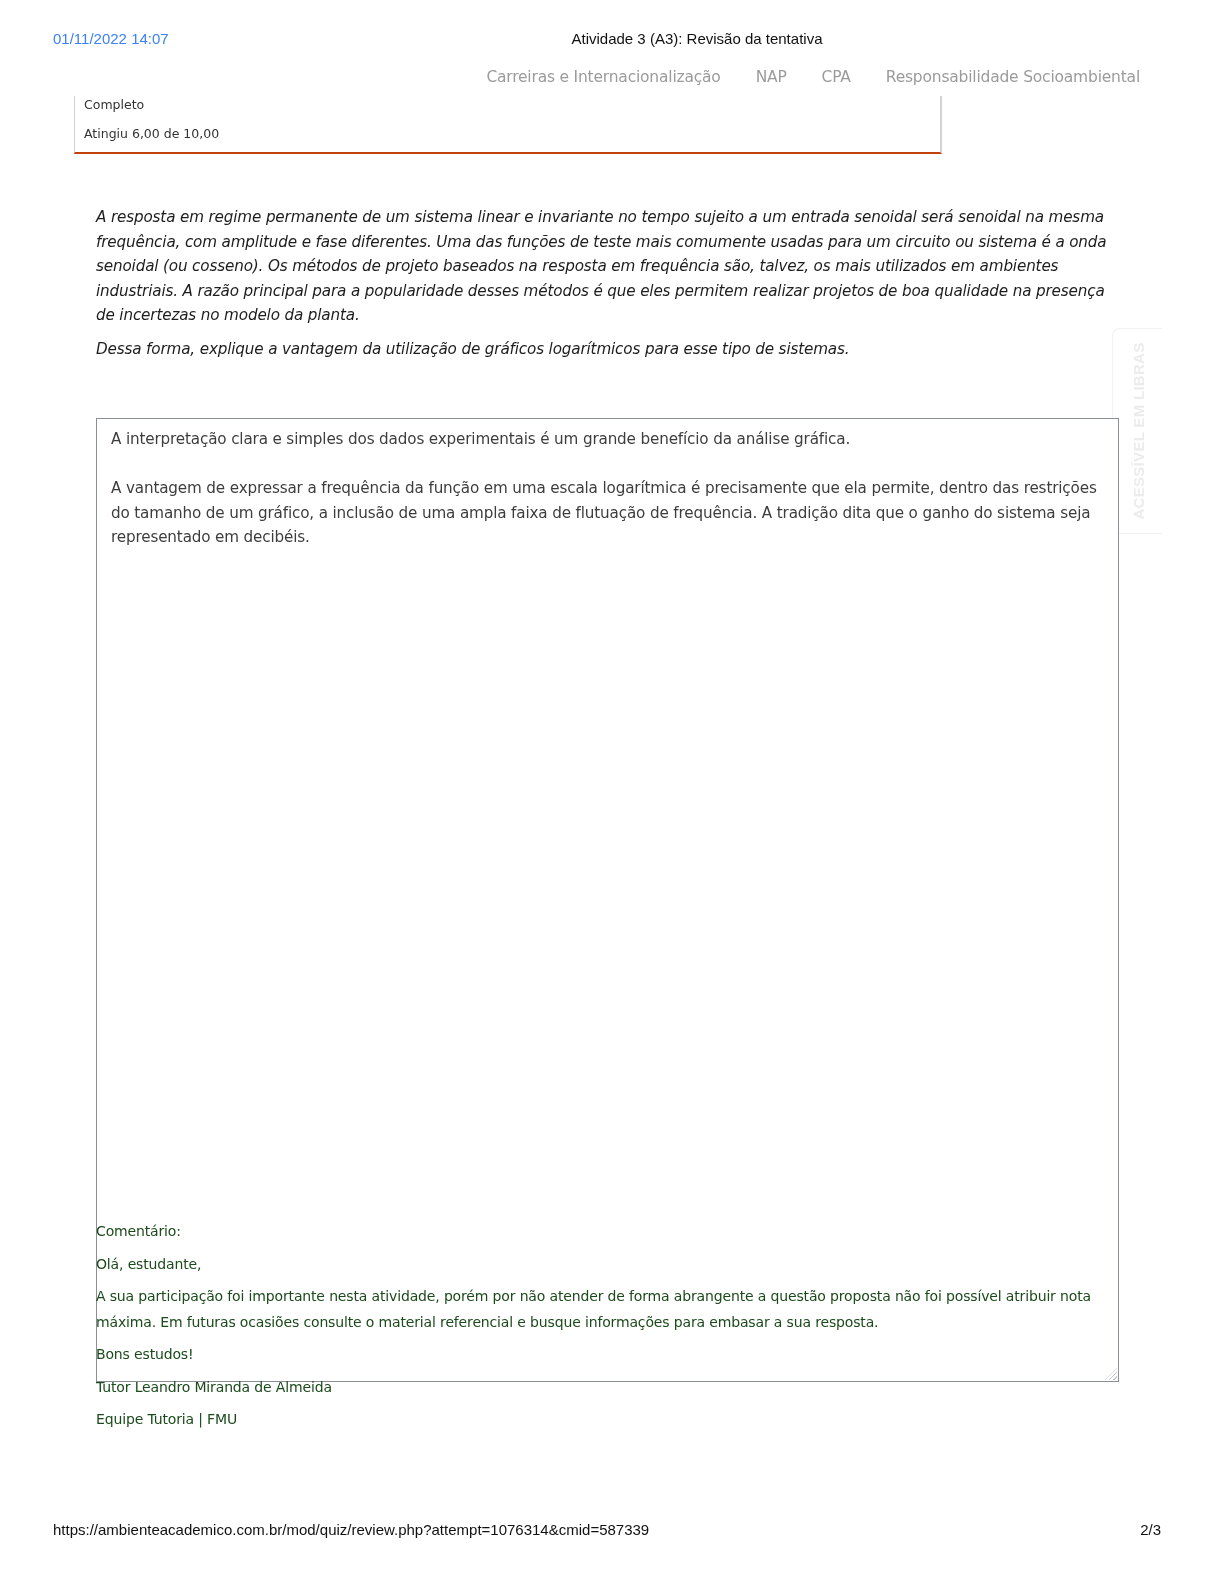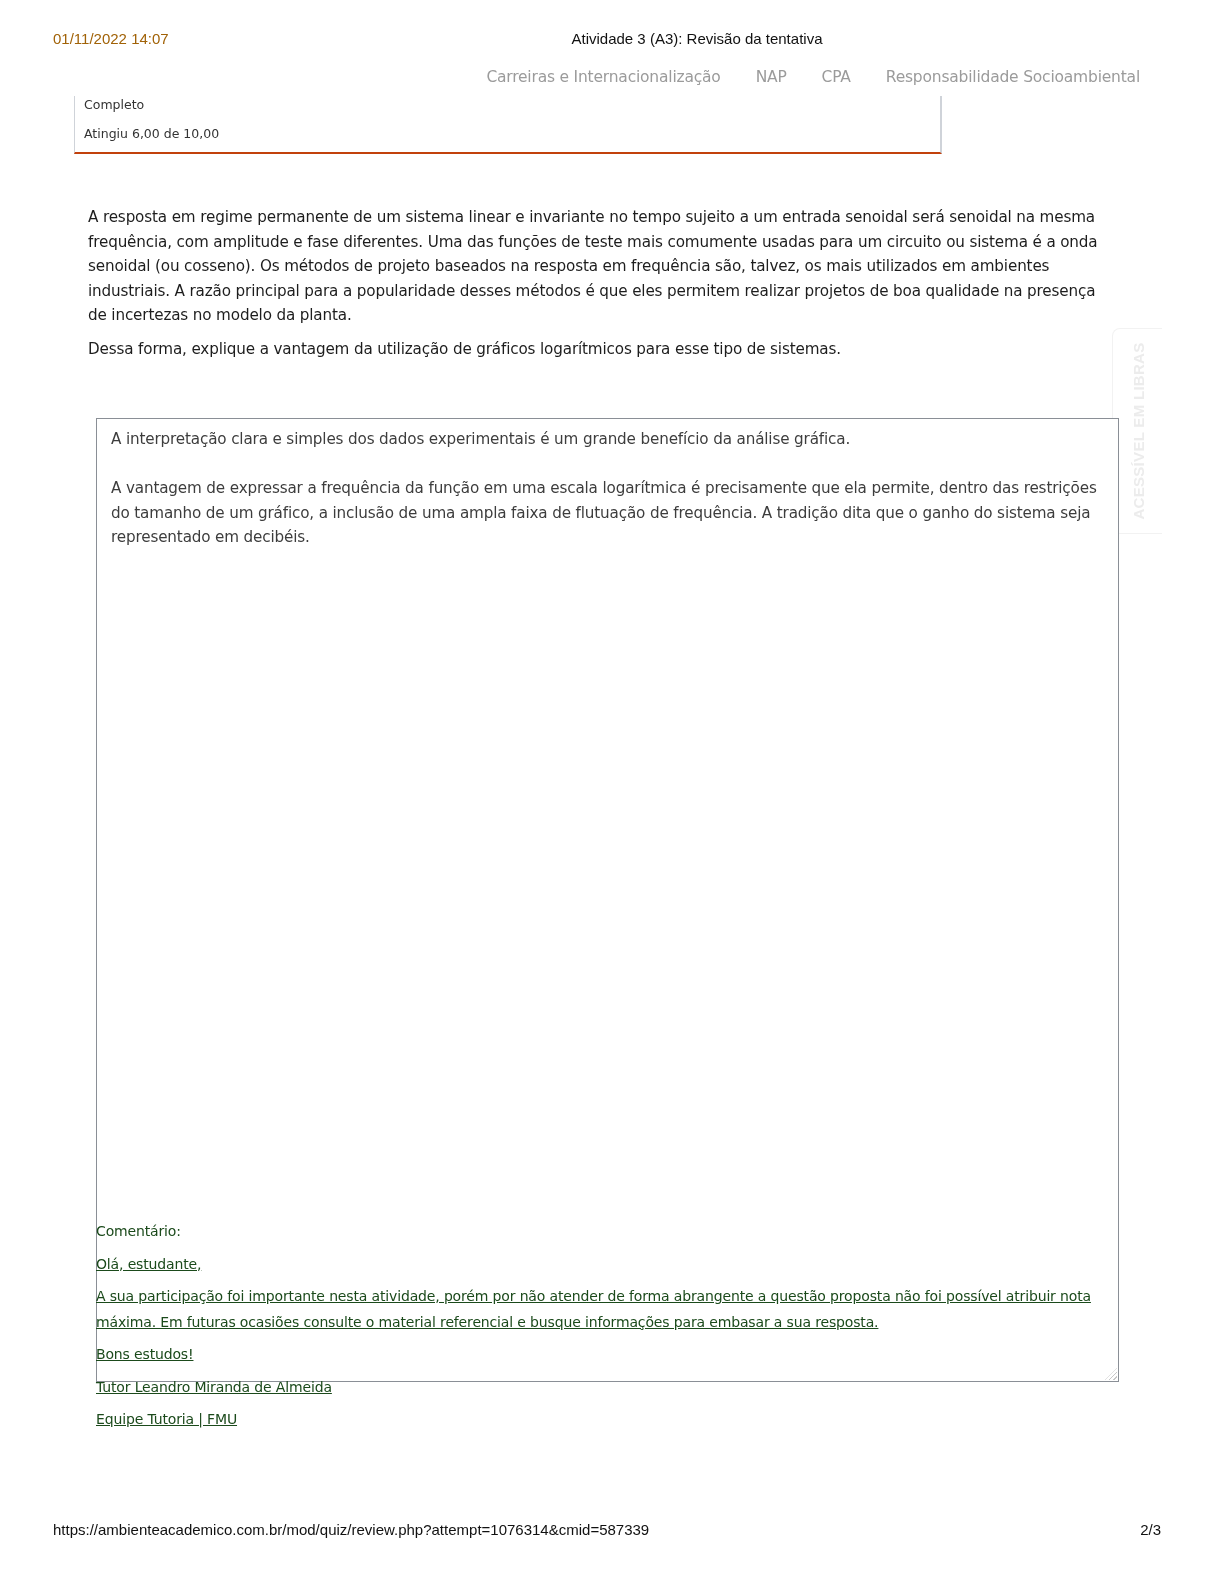--- a/index.html
+++ b/index.html
@@ -3,21 +3,21 @@
   <meta charset="utf-8">
   <style>
     * { box-sizing: border-box; margin: 0; padding: 0; }
     html, body {
       width: 1224px; height: 1584px; background: #ffffff; overflow: hidden;
     }
     body { position: relative; font-family: "DejaVu Sans", sans-serif; color: #1d1d1d; }
 
     .print-header-date {
       position: absolute; left: 53px; top: 30px;
-      font-family: "Liberation Sans", sans-serif; font-size: 15px; color: #a16207;
+      font-family: "Liberation Sans", sans-serif; font-size: 15px; color: #3b82f6;
     }
     .print-header-title {
       position: absolute; left: 0; width: 1394px; top: 30px; text-align: center;
       font-family: "Liberation Sans", sans-serif; font-size: 15px; color: #111;
     }
     .print-header-title span { display: inline-block; }
 
     .topnav {
       position: absolute; top: 68px; right: 84px;
       display: flex; gap: 0; align-items: flex-end;
@@ -32,22 +32,22 @@
       border-left: 1px solid #cfd3d9; border-right: 2px solid #cfd3d9;
       border-bottom: 2px solid #c2410c; background: #fff;
     }
     .info-box .line {
       position: absolute; left: 9px; font-size: 12.5px; color: #333;
     }
     .info-box .l1 { top: 1px; }
     .info-box .l2 { top: 30px; }
 
     .question {
-      position: absolute; left: 88px; top: 205px; width: 1030px;
-      font-size: 15.2px; line-height: 24.5px; color: #1d1d1d; letter-spacing: -0.15px;
+      position: absolute; left: 96px; top: 205px; width: 1030px;
+      font-size: 15.2px; line-height: 24.5px; color: #1d1d1d; letter-spacing: -0.15px; font-style: italic;
     }
     .question p + p { margin-top: 9px; }
 
     .libras-tab {
       position: absolute; left: 1112px; top: 328px; width: 50px; height: 206px;
       border: 1px solid #f2f2f2; border-right: none; border-radius: 8px 0 0 8px;
       background: #fff;
     }
     .libras-tab span {
       position: absolute; left: 50%; top: 50%;
@@ -66,21 +66,21 @@
     .resize-grip {
       position: absolute; right: 1px; bottom: 1px; width: 12px; height: 12px;
       background: repeating-linear-gradient(135deg, transparent 0 2px, #c8c8c8 2px 3px);
       clip-path: polygon(100% 0, 100% 100%, 0 100%);
     }
 
     .feedback {
       position: absolute; left: 96px; top: 1219px; width: 1030px;
       font-size: 14px; line-height: 25.5px; color: #1b4a1b; letter-spacing: -0.15px;
     }
-    .feedback p + p { margin-top: 7px; text-decoration: underline; }
+    .feedback p + p { margin-top: 7px; }
 
     .print-footer-url {
       position: absolute; left: 53px; top: 1521px;
       font-family: "Liberation Sans", sans-serif; font-size: 15px; color: #111;
     }
     .print-footer-page {
       position: absolute; right: 63px; top: 1521px;
       font-family: "Liberation Sans", sans-serif; font-size: 15px; color: #111;
     }
   </style>

